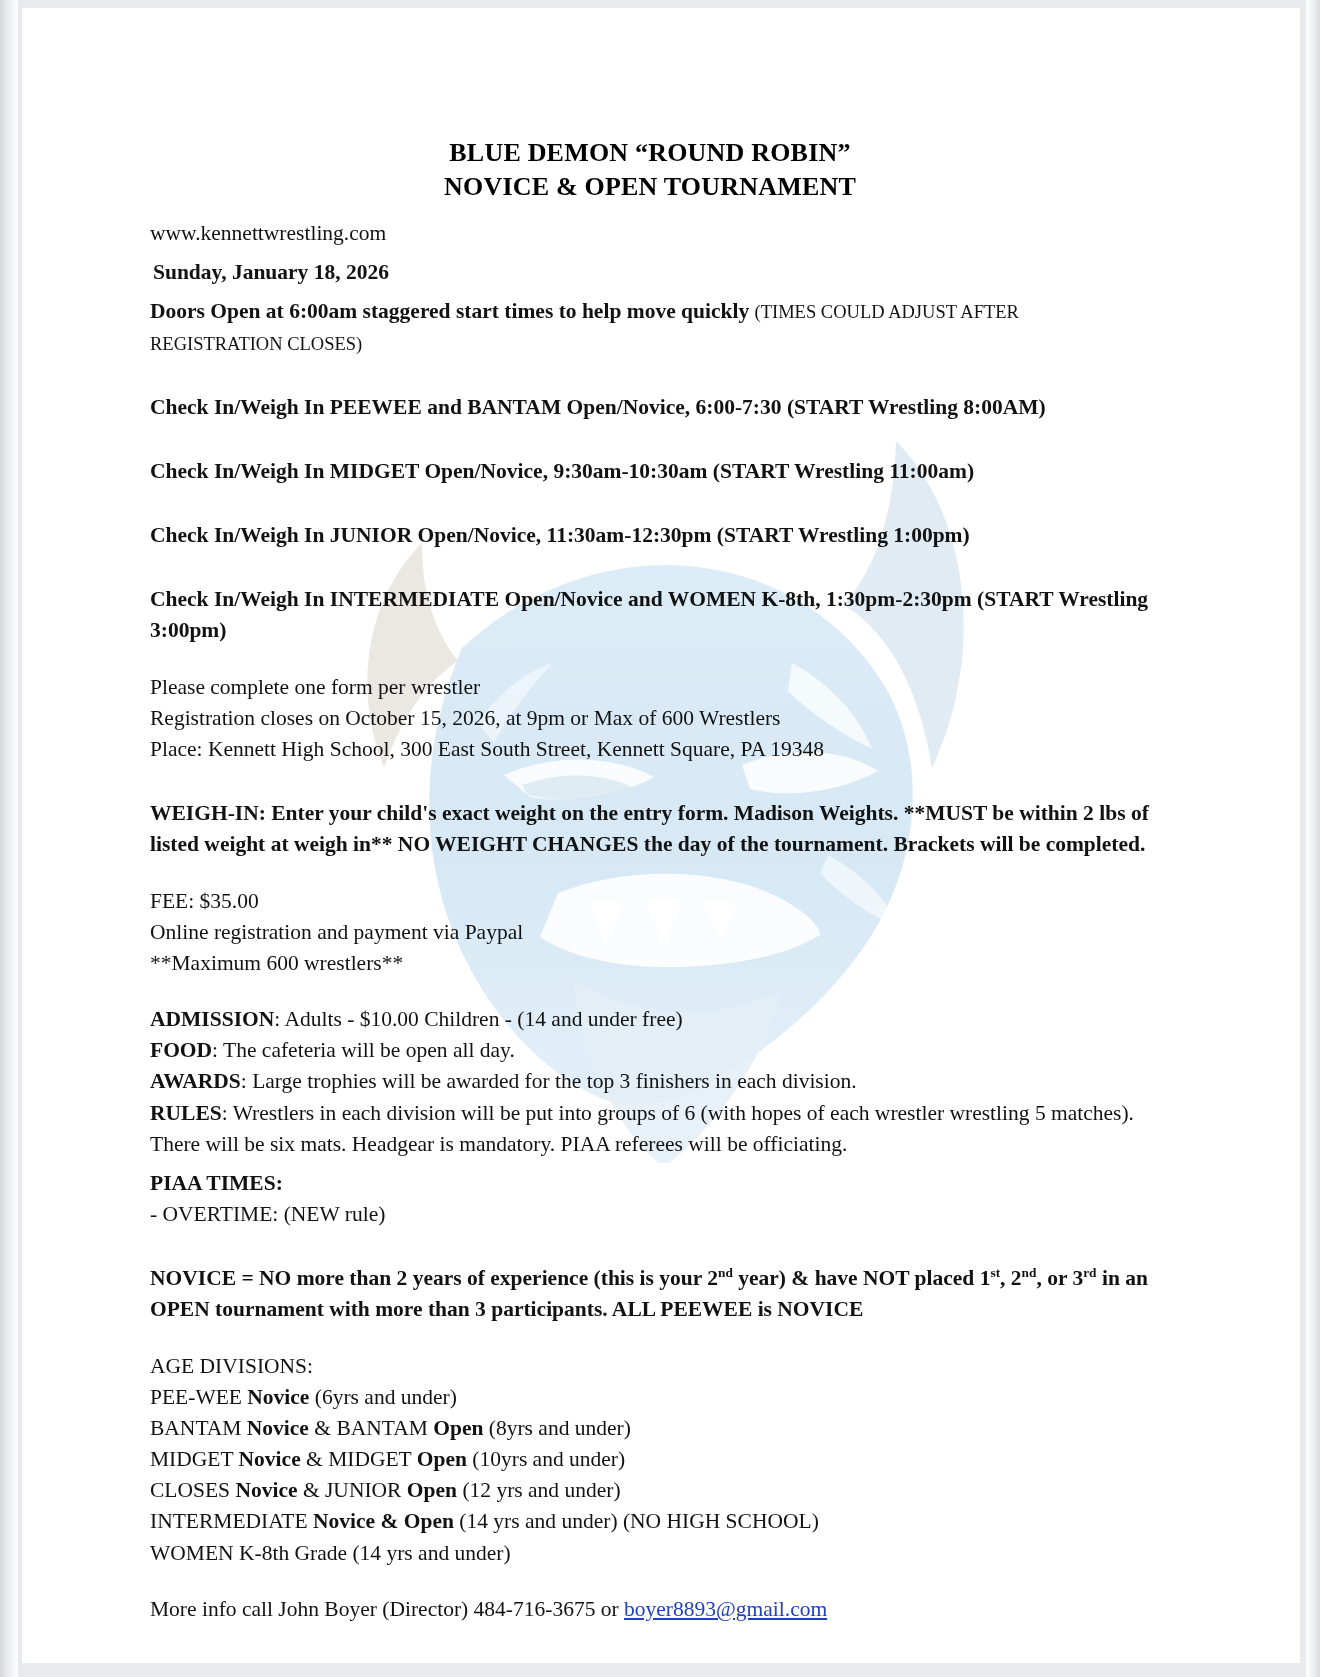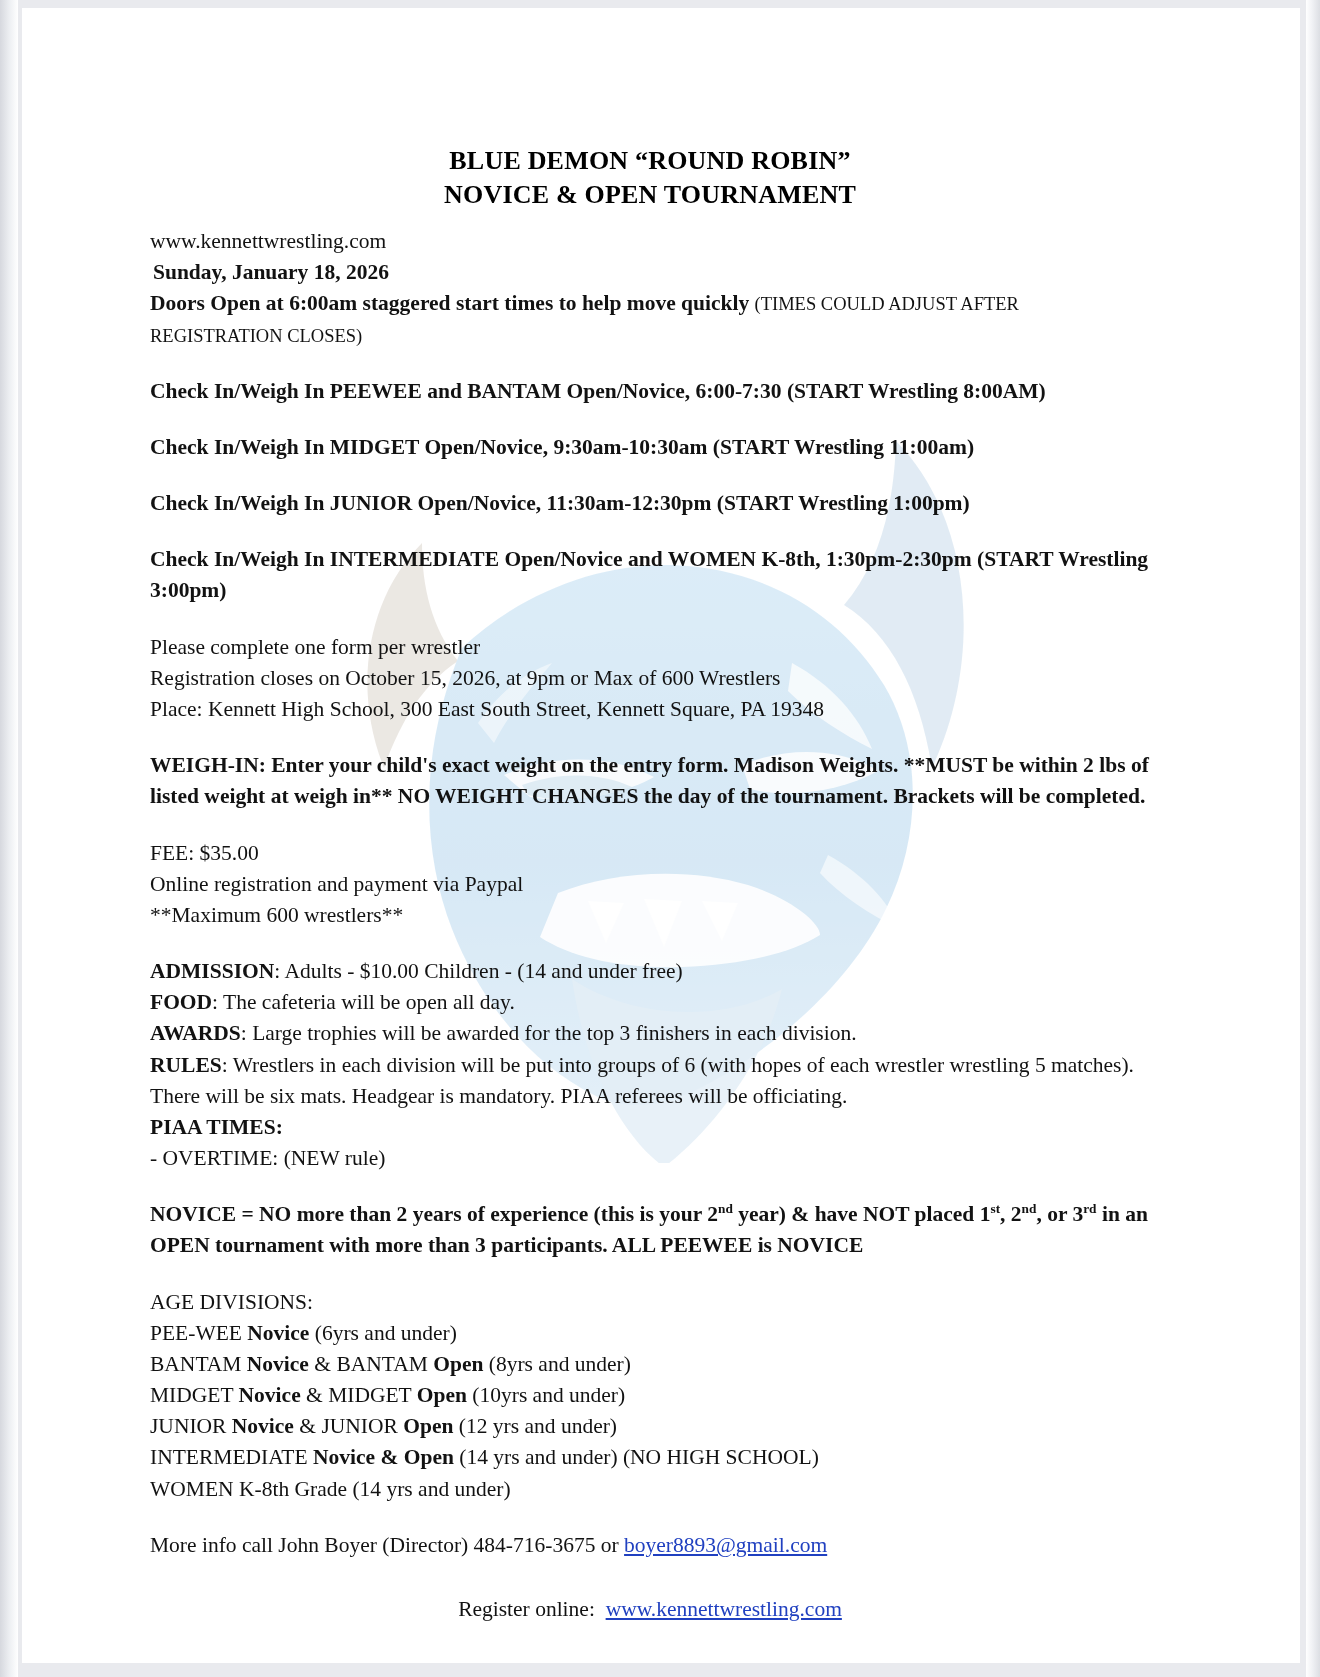--- a/index.html
+++ b/index.html
@@ -53,21 +53,21 @@
     height: 740px;
     opacity: 0.40;
     pointer-events: none;
     z-index: 0;
   }
   .watermark svg { width: 100%; height: 100%; display: block; }
 
   
   .content {
     position: absolute;
-    left: 0; top: 8px;
+    left: 0; top: 0;
     width: 1278px;
     height: 1655px;
     z-index: 2;
     padding: 3px;
   }
   .inner {
     position: absolute;
     left: 128px;
     top: 128px;
     width: 1000px;
@@ -94,21 +94,21 @@
 
   sup { font-size: 0.62em; vertical-align: super; line-height: 0; }
 
   .link {
     color: #2040c0;
     text-decoration: underline;
     cursor: pointer;
   }
   .center { text-align: center; }
 
-  .b { font-weight: bold; }
+  .b { font-weight: bold; margin-top: 8px; }
   .n { font-weight: normal; }
 </style>
 </head>
 <body>
 
 <div class="page-shell">
   <div class="page-edge-left"></div>
   <div class="page-edge-right"></div>
 
   <div class="paper">
@@ -225,21 +225,21 @@
           <div class="para line">
             <span>PEE-WEE </span><span class="b">Novice</span><span></span><span class="b"></span><span> (6yrs and under)</span>
           </div>
           <div class="para line">
             <span>BANTAM </span><span class="b">Novice</span><span> &amp; BANTAM </span><span class="b">Open</span><span> (8yrs and under)</span>
           </div>
           <div class="para line">
             <span>MIDGET </span><span class="b">Novice</span><span> &amp; MIDGET </span><span class="b">Open</span><span> (10yrs and under)</span>
           </div>
           <div class="para line">
-            <span>JUNIOR </span><span class="b">Novice</span><span> &amp; JUNIOR </span><span class="b">Open</span><span> (12 yrs and under)</span>
+            <span>CLOSES </span><span class="b">Novice</span><span> &amp; JUNIOR </span><span class="b">Open</span><span> (12 yrs and under)</span>
           </div>
           <div class="para line">
             <span>INTERMEDIATE </span><span class="b">Novice &amp; Open</span><span></span><span class="b"></span><span> (14 yrs and under) (NO HIGH SCHOOL)</span>
           </div>
           <div class="para line">
             <span>WOMEN K-8th Grade (14 yrs and under)</span><span class="b"></span><span></span><span class="b"></span><span></span>
           </div>
         </div>
 
         <div class="gap-md"></div>

